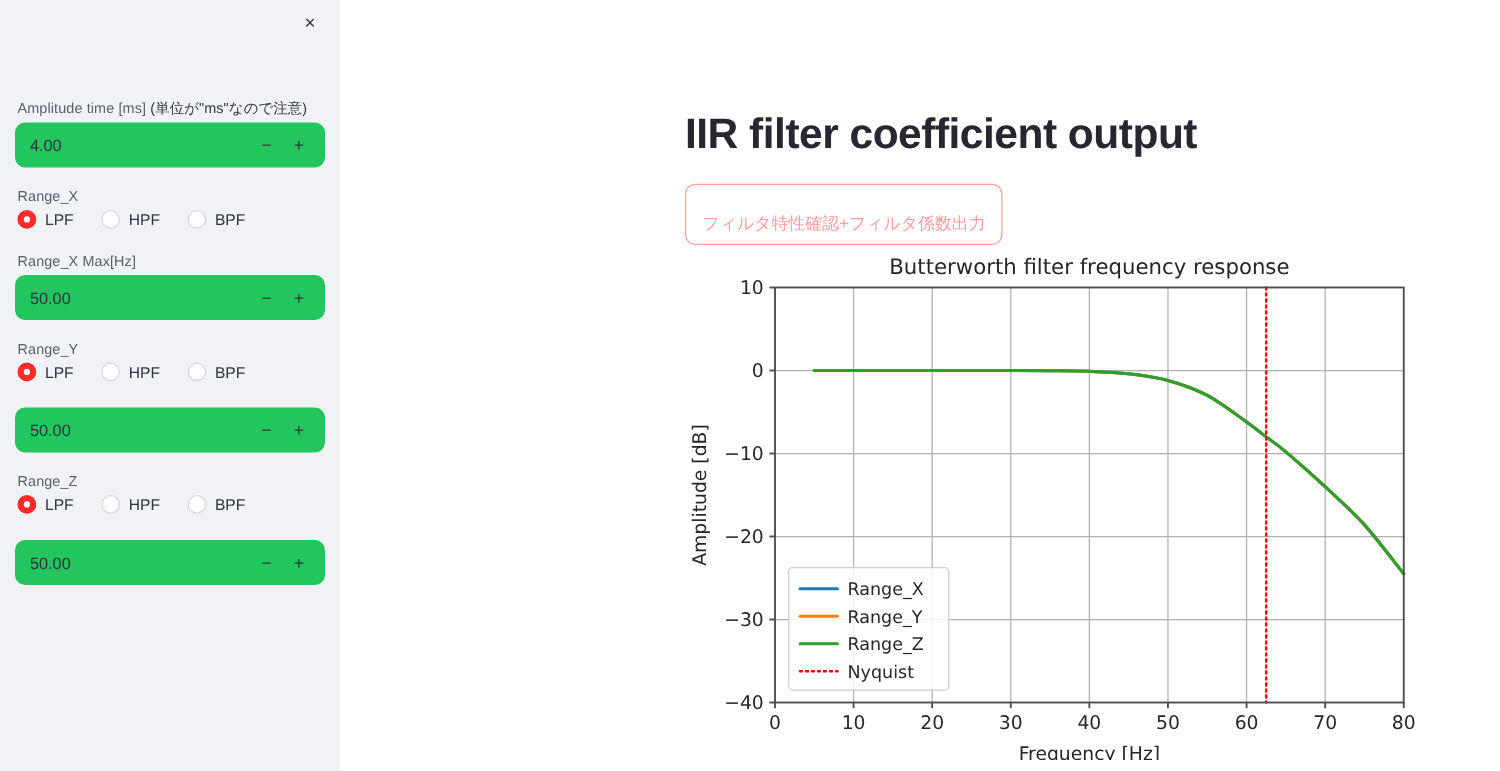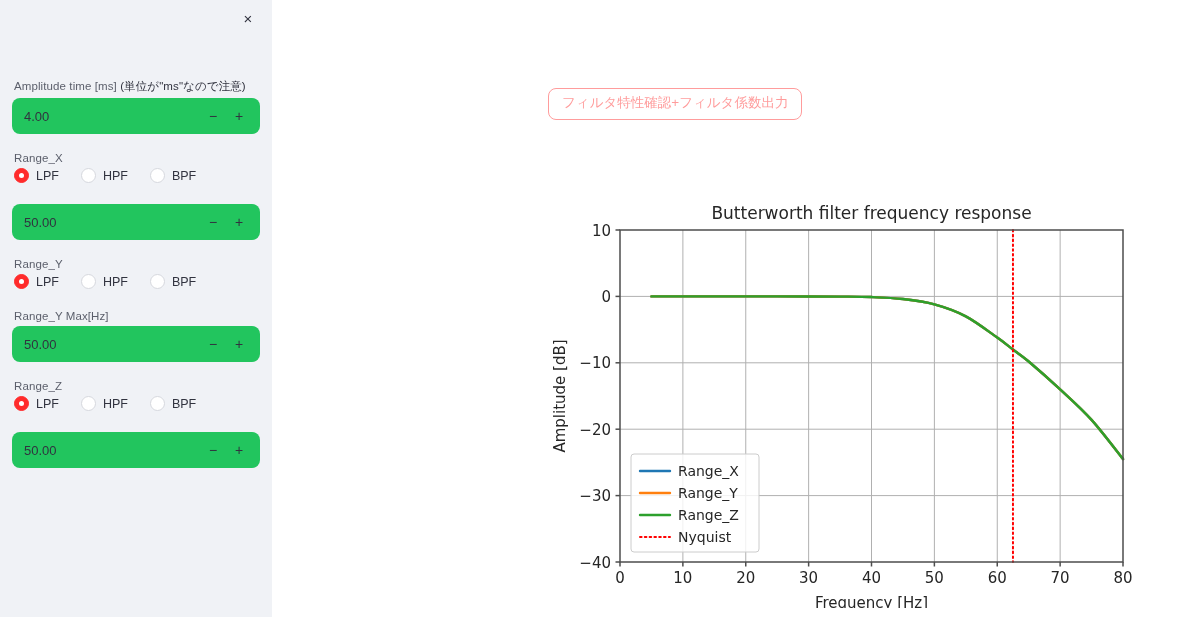--- a/index.html
+++ b/index.html
@@ -104,21 +104,21 @@
     color: #262730;
     letter-spacing: -0.4px;
     margin: 0 0 20px 0;
   }
   #run-button {
     display: inline-block;
     border: 1px solid #ff9c9c;
     color: #ff9c9c;
     background: #ffffff;
     border-radius: 8px;
-    padding: 7px 13px 8px 13px;
+    padding: 24px 13px 8px 13px;
     font-size: 13.5px;
     cursor: pointer;
     font-family: "Liberation Sans", sans-serif;
     line-height: 1.1;
   }
 
   
   #chart-wrap {
     position: absolute;
     left: 545px; top: 196px;
@@ -158,20 +158,21 @@
         <label class="radio-item">
           <span class="radio-dot"></span>
           <span class="radio-label">HPF</span>
         </label>
         <label class="radio-item">
           <span class="radio-dot"></span>
           <span class="radio-label">BPF</span>
         </label>
       </div>
 
+      <div class="field-label group-gap">Range_X Max[Hz]</div>
       <div class="num-input">
         <span class="num-value">50.00</span>
         <button class="stepper">−</button>
         <button class="stepper">+</button>
       </div>
 
       <div class="field-label">Range_Y</div>
       <div class="radio-group">
         <label class="radio-item checked">
           <span class="radio-dot"></span>
@@ -180,21 +181,20 @@
         <label class="radio-item">
           <span class="radio-dot"></span>
           <span class="radio-label">HPF</span>
         </label>
         <label class="radio-item">
           <span class="radio-dot"></span>
           <span class="radio-label">BPF</span>
         </label>
       </div>
 
-      <div class="field-label group-gap">Range_Y Max[Hz]</div>
       <div class="num-input">
         <span class="num-value">50.00</span>
         <button class="stepper">−</button>
         <button class="stepper">+</button>
       </div>
 
       <div class="field-label">Range_Z</div>
       <div class="radio-group">
         <label class="radio-item checked">
           <span class="radio-dot"></span>
@@ -213,20 +213,21 @@
       <div class="num-input">
         <span class="num-value">50.00</span>
         <button class="stepper">−</button>
         <button class="stepper">+</button>
       </div>
 
     </div>
   </div>
 
   <div id="main">
+    <h1 id="page-title">IIR filter coefficient output</h1>
     <button id="run-button">フィルタ特性確認+フィルタ係数出力</button>
   </div>
 
   <div id="chart-wrap">
     <svg id="chart-svg" width="600" height="412" viewBox="0 0 600 412">
       <g id="grid-layer">
           <line x1="137.875" y1="34" x2="137.875" y2="366" stroke="#b0b0b0" stroke-width="1"></line>
           <line x1="200.75" y1="34" x2="200.75" y2="366" stroke="#b0b0b0" stroke-width="1"></line>
           <line x1="263.625" y1="34" x2="263.625" y2="366" stroke="#b0b0b0" stroke-width="1"></line>
           <line x1="326.5" y1="34" x2="326.5" y2="366" stroke="#b0b0b0" stroke-width="1"></line>

